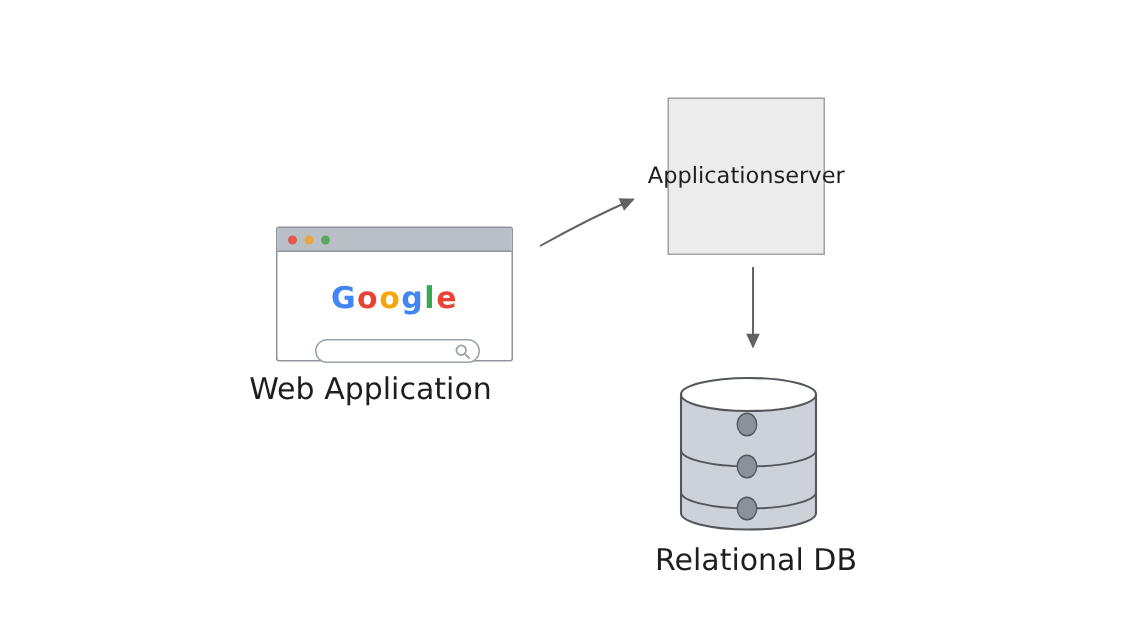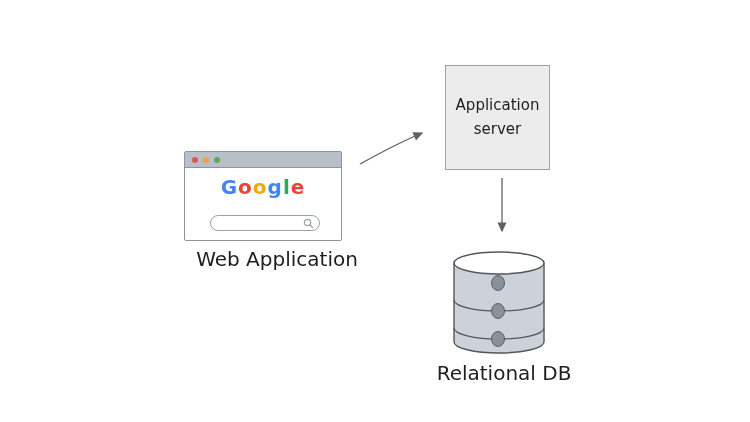--- a/index.html
+++ b/index.html
@@ -34,21 +34,21 @@
   .dot {
     width: 6px; height: 6px;
     border-radius: 50%;
     display: inline-block;
   }
   .browser-body {
     position: relative;
     height: calc(100% - 16px);
   }
   .google-logo {
-    margin-top: 9px;
+    margin-top: 20px;
     text-align: center;
     font-size: 20px;
     font-weight: bold;
     letter-spacing: 1px;
     line-height: 1;
     user-select: none;
   }
   .searchbar {
     position: absolute;
     left: 25px; top: 38px;
@@ -64,32 +64,32 @@
   }
   
   .label {
     position: absolute;
     text-align: center;
     color: #1e1e1e;
     font-size: 20px;
     font-weight: 500;
     white-space: nowrap;
   }
-  .label-web { left: 192px; top: 247px; width: 170px; }
+  .label-web { left: 162px; top: 247px; width: 170px; }
   .label-db  { left: 428px; top: 361px; width: 152px; }
   
   .appbox {
     position: absolute;
     left: 445px; top: 65px;
     width: 105px; height: 105px;
     background: #ececec;
     border: 1.3px solid #a2a2a2;
     box-sizing: border-box;
     display: flex;
-    flex-direction: column;
+    flex-direction: row;
     align-items: center;
     justify-content: center;
     color: #1e1e1e;
     font-size: 15px;
     line-height: 1.55;
   }
   
   .overlay, .cylinder {
     position: absolute;
     pointer-events: none;

